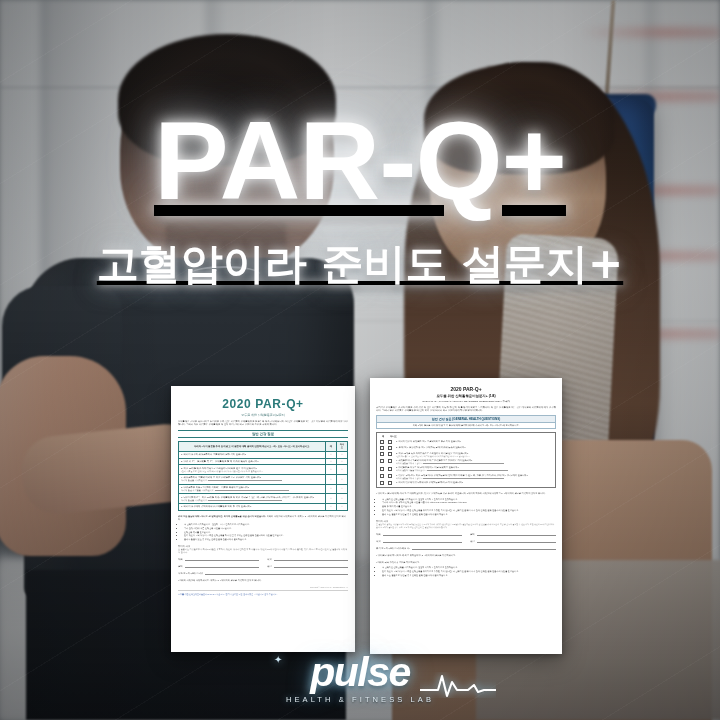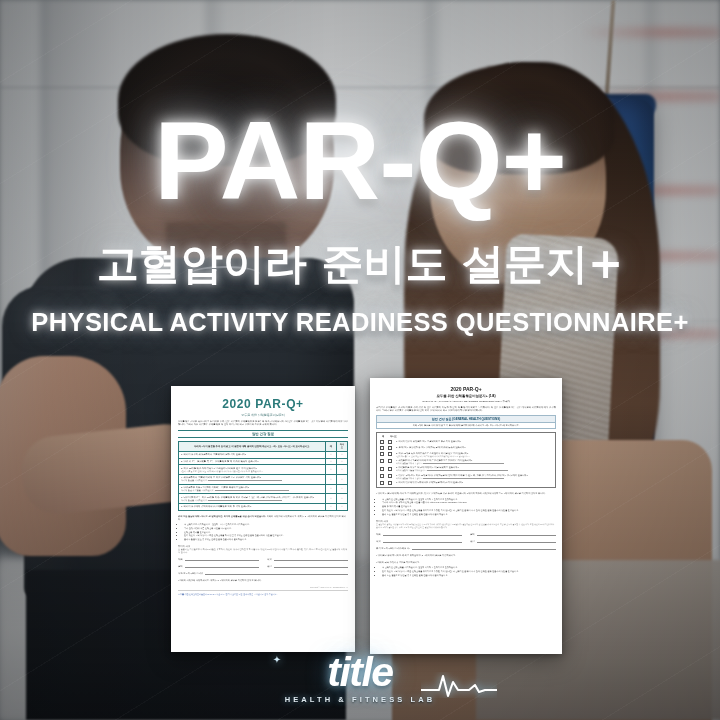--- a/index.html
+++ b/index.html
@@ -197,21 +197,21 @@
     background-image:
       repeating-linear-gradient(-32deg, rgba(255,255,255,.55) 0 1px, rgba(255,255,255,0) 1px 86px);
   }
   .wm-mark{
     position:absolute; color:rgba(255,255,255,.10); font-size:15px; letter-spacing:1px;
     transform:rotate(-30deg); font-family:"Liberation Serif", serif; white-space:nowrap;
   }
 
   
   .title-wrap{
-    position:absolute; left:0; right:0; top:108px; text-align:center; z-index:6;
+    position:absolute; left:0; right:0; top:108px; text-align:center; z-index:6;text-decoration:underline;
   }
   .main-title{
     font-family:"Liberation Sans", sans-serif;
     font-weight:700; font-size:112px; line-height:.95; color:#ffffff;
     letter-spacing:-1px;
     text-shadow:
       0 0 14px rgba(255,255,255,.95),
       0 0 34px rgba(255,255,255,.70),
       0 0 58px rgba(190,215,235,.45),
       0 4px 10px rgba(0,0,0,.45);
@@ -301,21 +301,21 @@
   }
   .logo-inner{ display:inline-block; position:relative; }
   .logo-word{
     font-family:"Liberation Sans", sans-serif;
     font-style:italic; font-weight:700; font-size:41px; color:#ffffff;
     letter-spacing:-1.5px; line-height:1;
     text-shadow:0 0 10px rgba(160,215,240,.85), 0 0 22px rgba(90,170,220,.55), 0 2px 4px rgba(0,0,0,.6);
   }
   .logo-tag{
     font-family:"Liberation Sans", sans-serif;
-    font-size:7.5px; font-weight:700; letter-spacing:3.1px; color:#dfe9ef;
+    font-size:7.5px; font-weight:400; letter-spacing:3.1px; color:#dfe9ef;
     margin-top:2px; text-shadow:0 0 6px rgba(120,190,225,.8), 0 1px 2px rgba(0,0,0,.7);
   }
   .ecg{ position:absolute; right:-62px; bottom:6px; }
   .logo-spark{
     position:absolute; left:-12px; top:2px; color:#cfe9f6; font-size:10px;
     text-shadow:0 0 8px rgba(150,210,240,.9);
   }
 </style>
 </head>
 <body>
@@ -364,21 +364,20 @@
       <div class="wm-mark" style="left:430px; top:160px;">◇</div>
       <div class="wm-mark" style="left:600px; top:420px;">◇</div>
       <div class="wm-mark" style="left:140px; top:640px;">◇</div>
       <div class="wm-mark" style="left:520px; top:660px;">◇</div>
     </div>
   </div>
 
   <div class="title-wrap">
     <div class="main-title">PAR-Q+</div>
     <div class="sub-ko">고혈압이라 준비도 설문지+</div>
-    <div class="sub-en">PHYSICAL ACTIVITY READINESS QUESTIONNAIRE+</div>
   </div>
 
   <div class="sheet sheet-a">
     <div class="doc-title-a">2020 PAR-Q+</div>
     <div class="doc-sub-a">모두를 위한 신체활동준비설문지</div>
     <div class="doc-para">신체활동은 건강을 증진시키고 즐거움을 주며, 많은 사람들이 신체활동량을 늘릴수록 더욱 건강해집니다. 더 많은 신체활동을 하는 것은 대부분의 사람들에게 매우 안전합니다. 그러나 어떤 사람들은 신체활동을 더 많이 하기 전에 의료 전문가의 조언을 구해야 합니다.</div>
     <div class="band">일반 건강 질문</div>
 
     <table class="q">
       <tbody>
@@ -646,21 +645,21 @@
     <ul class="bullets">
       <li>더 활동적인 신체활동을 시작하십시오. 천천히 시작하고 점차적으로 진행하십시오.</li>
       <li>만약 당신이 교육 이상이고 최근 신체활동을 규칙적으로 수행한 적이 없다면, 더 활동적인 운동이 되기 전에 인증된 운동 전문가의 상담을 받으십시오.</li>
       <li>문제 또는 질문으로 상담할 경우 인증된 운동 전문가에게 문의 하십시오.</li>
     </ul>
   </div>
 
   <div class="logo">
     <div class="logo-inner">
       <span class="logo-spark">✦</span>
-      <div class="logo-word">title</div>
+      <div class="logo-word">pulse</div>
       <div class="logo-tag">HEALTH &amp; FITNESS LAB</div>
       <svg class="ecg" width="76" height="26" viewBox="0 0 76 26">
         <polyline points="0,18 12,18 18,18 22,4 27,24 32,10 37,18 48,18 54,13 58,20 64,18 76,18" fill="none" stroke="#ffffff" stroke-width="2.1" stroke-linejoin="round" stroke-linecap="round" style="filter:drop-shadow(0 0 4px rgba(150,210,240,.95));"></polyline>
       </svg>
     </div>
   </div>
 
 </div>
 
 </body></html>

